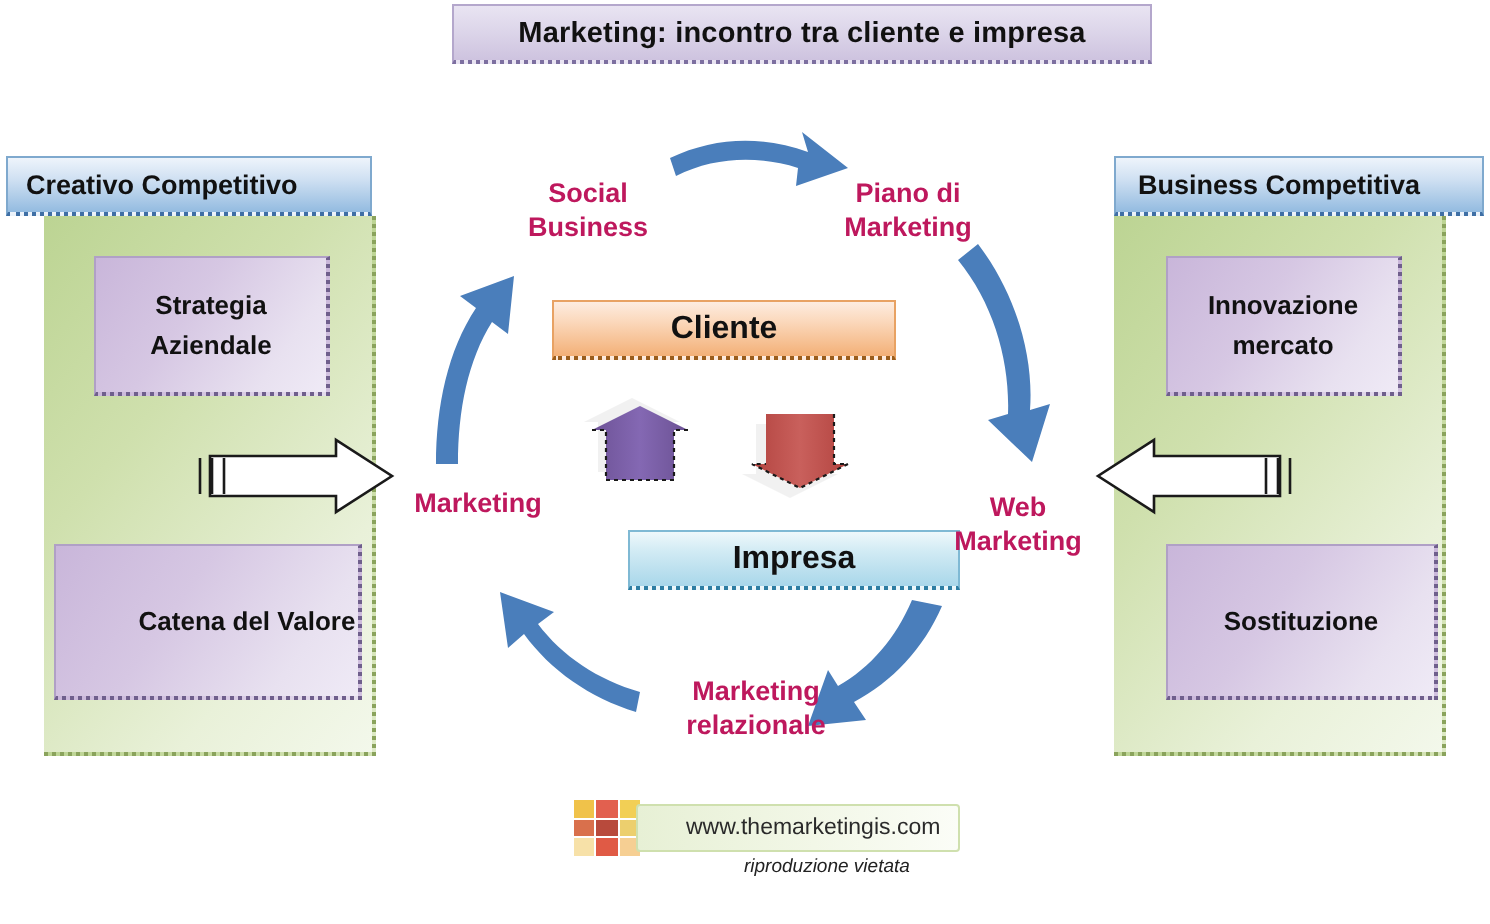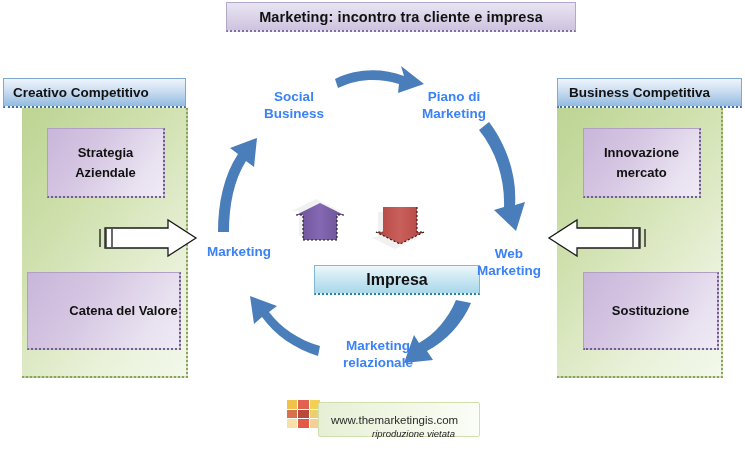--- a/index.html
+++ b/index.html
@@ -82,40 +82,40 @@
     left:284px;top:265px;width:166px;height:30px;
     background:linear-gradient(to bottom,#eef8fb 0%,#d2ebf4 35%,#a9d7ea 100%);
     border:1px solid #7fb9d4;
     border-bottom:2px dotted #2e7ea3;
     margin-left:30px;
   }
 
   
   .cyc-label{
     position:absolute;text-align:center;
-    font-size:13.5px;font-weight:bold;color:#3b82f6;line-height:1.28;
+    font-size:13.5px;font-weight:bold;color:#be185d;line-height:1.28;
   }
   #lbl-social{left:248px;top:88px;width:92px;}
   #lbl-piano{left:404px;top:88px;width:100px;}
   #lbl-web{left:462px;top:245px;width:94px;}
   #lbl-relazionale{left:326px;top:337px;width:104px;}
   #lbl-creativo{left:194px;top:243px;width:90px;}
 
   
   #footer-logo{
     position:absolute;left:287px;top:400px;width:33px;height:28px;
     display:grid;grid-template-columns:1fr 1fr 1fr;grid-template-rows:1fr 1fr 1fr;
     gap:1px;background:#ffffff;
   }
   #footer-logo i{display:block;}
   #footer-bar{
-    position:absolute;left:318px;top:402px;width:162px;height:35px;
+    position:absolute;left:318px;top:402px;width:162px;height:24px;
     background:linear-gradient(to right,#e7f0d5 0%,#f2f7e7 55%,#fbfdf7 100%);
     border:1px solid #cfe0ae;border-radius:2px;
-    display:flex;align-items:center;padding-left:12px;box-sizing:border-box;
+    display:flex;align-items:center;padding-left:24px;box-sizing:border-box;
   }
   #footer-bar span{font-size:11.5px;color:#2a2a2a;}
   #footer-note{
     position:absolute;left:372px;top:428px;width:120px;
     font-size:9.5px;color:#222;text-align:left;font-style:italic;
   }
   svg.layer{position:absolute;left:0;top:0;width:745px;height:462px;pointer-events:none;}
 </style>
 </head>
 <body>
@@ -218,20 +218,23 @@
       <path d="M296 215 L303 215 L303 240" fill="none" stroke="#1a1a1a" stroke-width="1.1" stroke-dasharray="2 2"></path>
     </g>
 
     <g>
       <path d="M400 244 L376 232 L383 232 L383 207 L417 207 L417 232 L424 232 Z" fill="#eeeeee" opacity="0.85" transform="translate(-5,5)"></path>
       <path d="M400 244 L376 232 L383 232 L383 207 L417 207 L417 232 L424 232 Z" fill="url(#gDown)"></path>
       <path d="M417 207 L417 232 L424 232 L400 244 L376 232 L383 232" fill="none" stroke="#1a1a1a" stroke-width="1.1" stroke-dasharray="2 2"></path>
     </g>
   </svg>
 
+  <div class="center-box" id="box-cliente">
+    <span>Cliente</span>
+  </div>
   <div class="center-box" id="box-impresa">
     <span>Impresa</span>
   </div>
 
   <div class="cyc-label" id="lbl-social">
     <div>Social</div>
     <div>Business</div>
   </div>
   <div class="cyc-label" id="lbl-piano">
     <div>Piano di</div>

